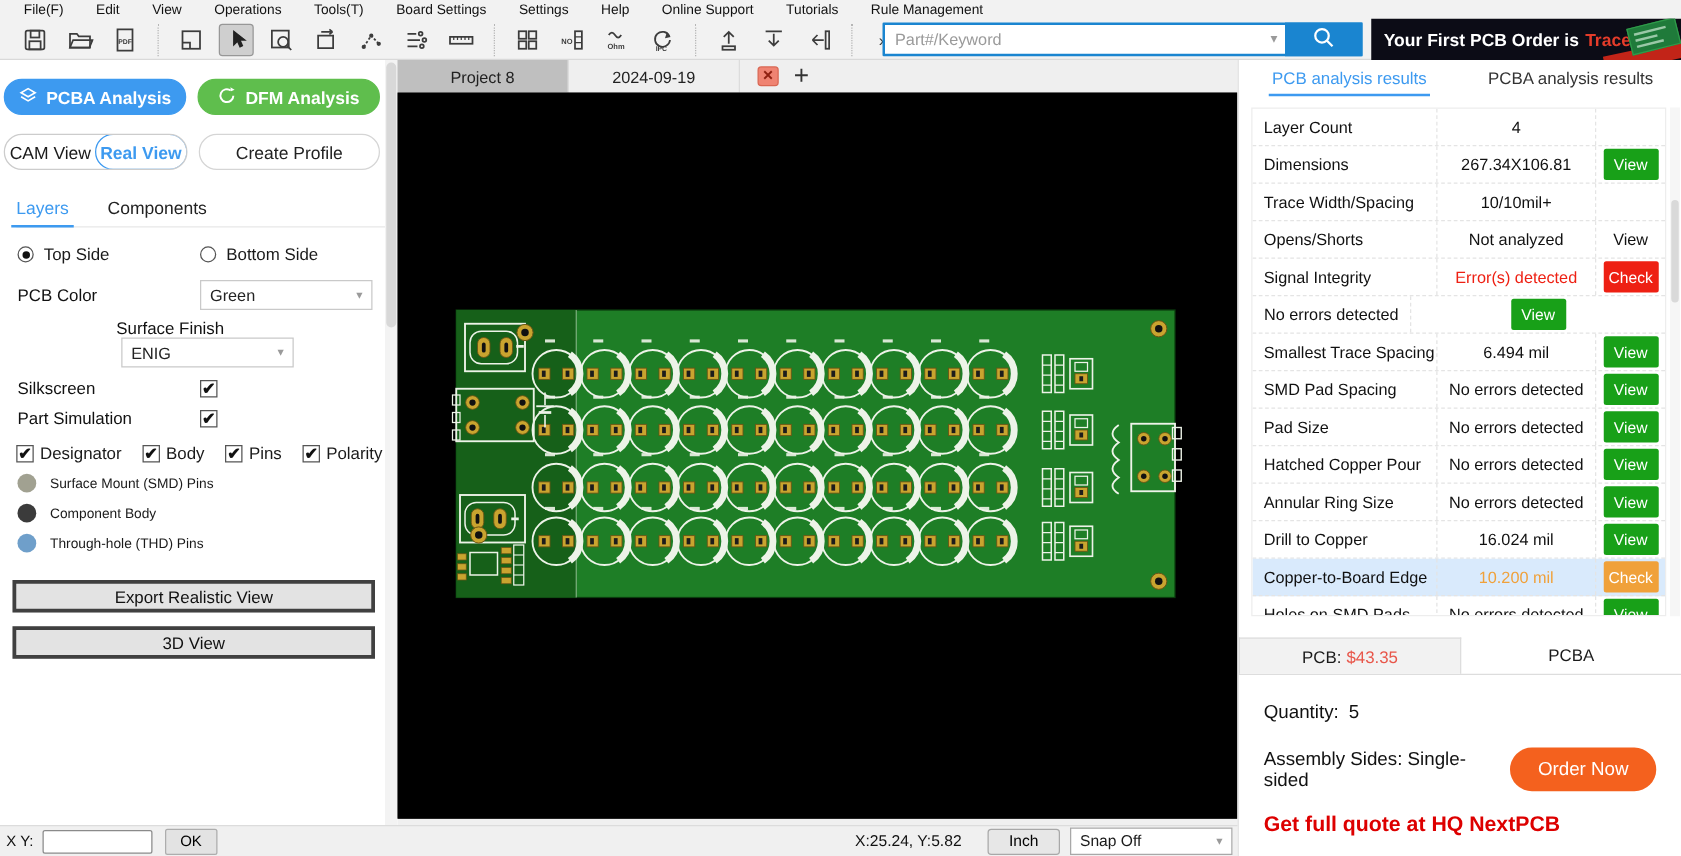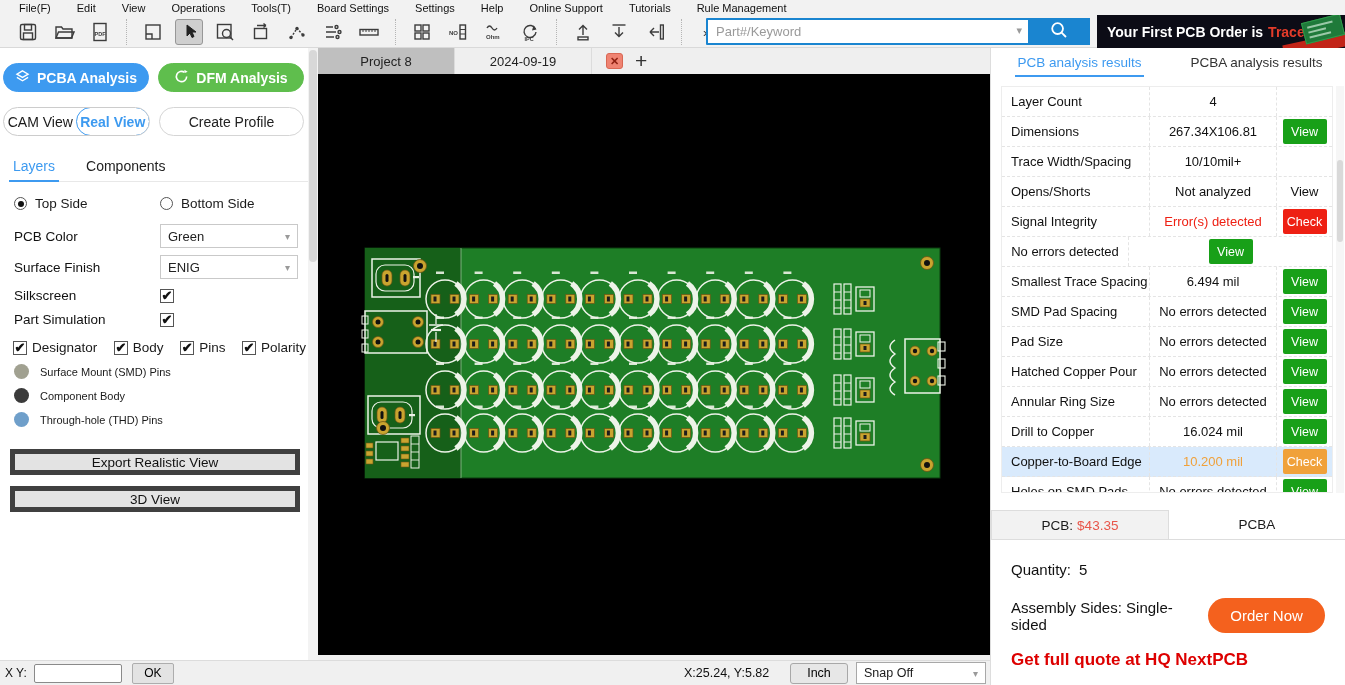--- a/index.html
+++ b/index.html
@@ -60,21 +60,21 @@
   .radio { width:13px; height:13px; border:1px solid #555; border-radius:50%; display:inline-block; position:relative; margin-right:8px; flex:none; cursor:pointer; }
   .radio.on::after { content:""; position:absolute; left:2.5px; top:2.5px; width:6px; height:6px; border-radius:50%; background:#111; }
   .side-option { display:flex; align-items:center; width:146px; font-size:13.5px; cursor:pointer; }
   .dropdown { width:138px; height:24px; border:1px solid #c9c9c9; background:#fff; display:flex; align-items:center; justify-content:space-between; padding:0 7px; font-size:13px; color:#222; cursor:pointer; }
   .dropdown .caret { color:#9a9a9a; font-size:10px; }
   .cb { width:14px; height:14px; border:1px solid #555; background:#fff; display:inline-flex; align-items:center; justify-content:center; font-size:13px; font-weight:bold; color:#111; line-height:1; cursor:pointer; flex:none; }
   .flags { display:flex; justify-content:space-between; width:293px; margin:13px 0 0 13px; }
   .flag { display:flex; align-items:center; gap:5px; font-size:13.5px; }
   .legend-item { display:flex; align-items:center; gap:11px; margin:9px 0 0 14px; font-size:11px; }
   .legend-dot { width:15px; height:15px; border-radius:50%; flex:none; }
-  .lp-btn { display:block; width:290px; margin:11px 0 0 10px; height:26px; background:#e3e3e3; border:5px solid #404040; font-size:13.5px; color:#111; cursor:pointer; font-family:"Liberation Sans",sans-serif; }
+  .lp-btn { display:block; width:290px; margin:11px 0 0 10px; height:26px; background:#e3e3e3; border:3px solid #404040; font-size:13.5px; color:#111; cursor:pointer; font-family:"Liberation Sans",sans-serif; }
   .lp-btn:first-of-type { margin-top:22px; }
 
   
   .center { position:absolute; left:318px; top:48px; width:672px; height:607px; }
   .doc-tabs { height:26px; background:#efefef; display:flex; align-items:stretch; }
   .doc-tab { width:137px; display:flex; align-items:center; justify-content:center; font-size:13px; color:#222; background:#efefef; border-right:1px solid #dcdcdc; cursor:pointer; }
   .doc-tab.active { background:#bfbfbf; }
   .tab-close { width:17px; height:16px; margin:5px 0 0 14px; background:#ef8372; border:1px solid #d96753; border-radius:3px; color:#8e1f10; font-size:11px; font-weight:bold; display:flex; align-items:center; justify-content:center; cursor:pointer; line-height:1; }
   .tab-add { margin:0 0 0 12px; font-size:21px; color:#333; display:flex; align-items:center; cursor:pointer; font-weight:normal; }
   .canvas { position:relative; width:672px; height:581px; background:#000; overflow:hidden; }
@@ -349,21 +349,21 @@
     </div>
 
     <div class="lp-line" style="margin-top:13px;">
       <span class="lp-label">PCB Color</span>
       <span class="dropdown">
         <span>Green</span>
         <span class="caret">▾</span>
       </span>
     </div>
 
-    <div class="lp-line" style="margin-top:7px;">
+    <div class="lp-line" style="margin-top:7px;flex-direction:column;">
       <span class="lp-label">Surface Finish</span>
       <span class="dropdown">
         <span>ENIG</span>
         <span class="caret">▾</span>
       </span>
     </div>
 
     <div class="lp-line" style="margin-top:9px;">
       <span class="lp-label">Silkscreen</span>
       <span class="cb">✔</span>

